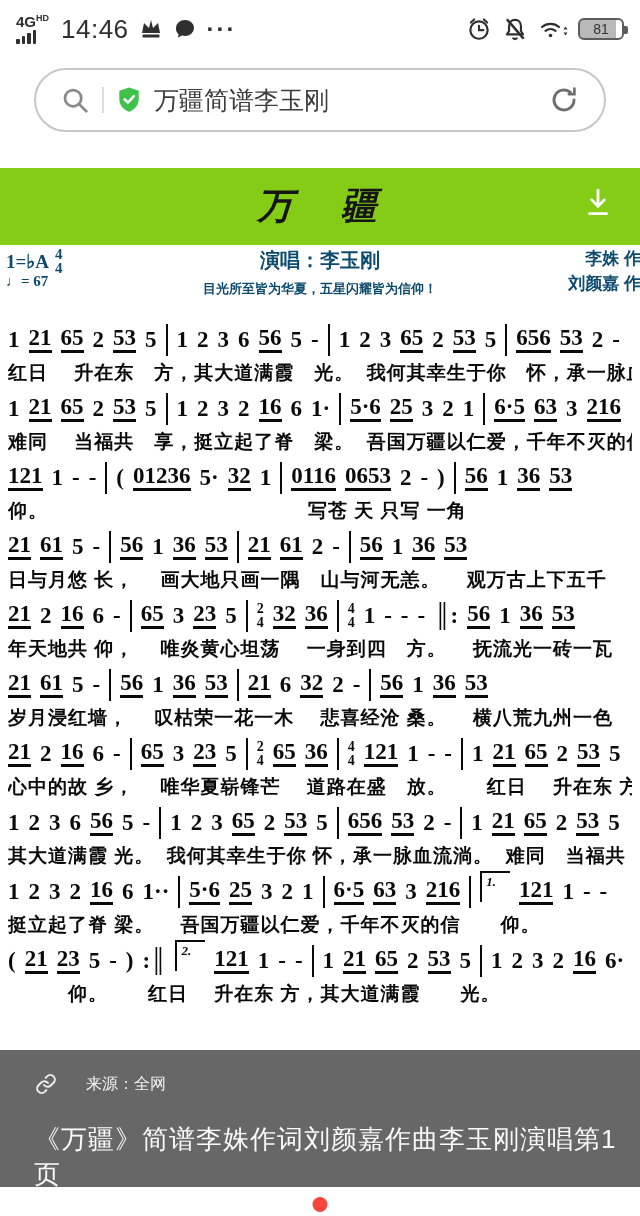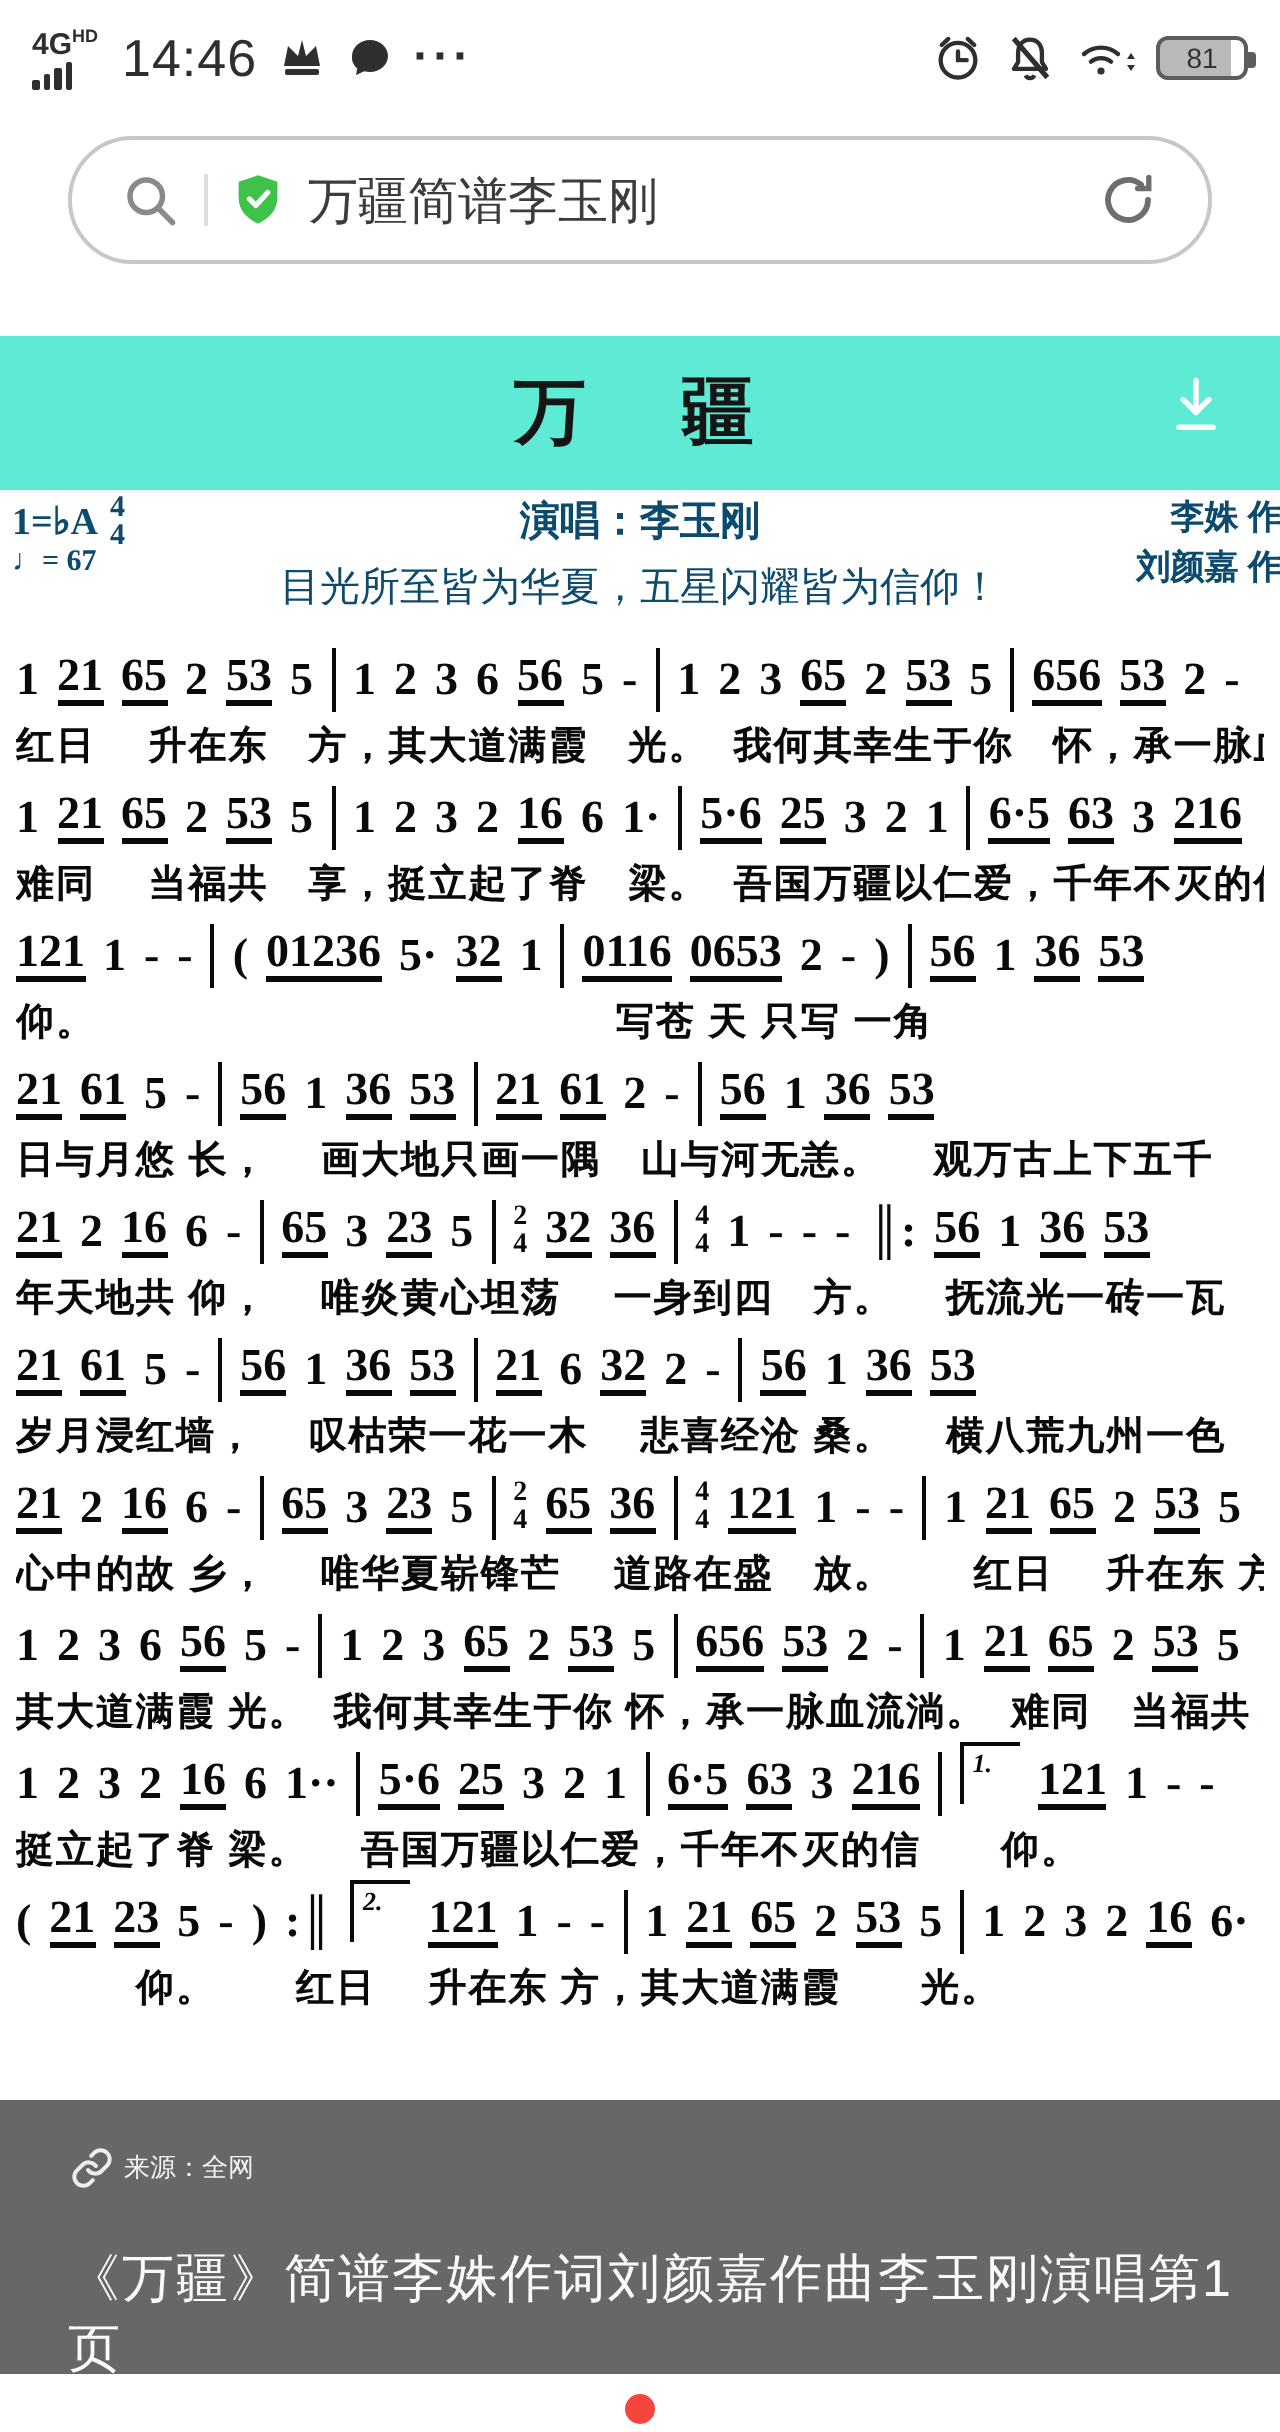--- a/index.html
+++ b/index.html
@@ -21,47 +21,47 @@
   .batt { position:relative; width:46px; height:22px; border:2px solid #5c5c5c; border-radius:6px;
           display:flex; align-items:center; justify-content:center; font-size:14px; color:#333;
           background:linear-gradient(to right,#b9b9b9 0 85%, #fff 85%); }
   .batt::after { content:""; position:absolute; right:-6px; top:6px; width:4px; height:8px; background:#5c5c5c; border-radius:0 2px 2px 0; }
   
   .searchwrap { padding:12px 34px 36px 34px; }
   .search { height:64px; border:2px solid #c7c7c7; border-radius:34px; display:flex; align-items:center; padding:0 24px; gap:12px; background:#fff; }
   .divider { width:2px; height:26px; background:#ddd; }
   .query { flex:1; font-size:25px; color:#3c3c3c; }
   
-  .titleband { height:77px; background:#5eead4; position:relative; display:flex; align-items:center; justify-content:center; }
+  .titleband { height:77px; background:#84cc16; position:relative; display:flex; align-items:center; justify-content:center;font-style:italic; }
   .songtitle { font-family:"Liberation Serif", serif; font-size:36px; font-weight:bold; color:#151515; letter-spacing:6px; }
   .dl { position:absolute; right:26px; top:18px; }
   
   .sheethead { position:relative; height:68px; color:#0c4a6e; }
   .keymeter { position:absolute; left:6px; top:2px; font-family:"Liberation Serif", serif; font-weight:bold; font-size:19px; display:flex; align-items:center; gap:6px; }
   .tempo { position:absolute; left:6px; top:28px; font-family:"Liberation Serif", serif; font-weight:bold; font-size:15px; }
   .ts-frac { display:inline-flex; flex-direction:column; text-align:center; font-size:15px; line-height:0.95; font-weight:bold; }
   .center-head { text-align:center; padding-top:2px; }
   .performer { font-size:20px; font-weight:bold; }
-  .tagline { font-size:20px; font-weight:normal; margin-top:6px; }
+  .tagline { font-size:13px; font-weight:bold; margin-top:6px; }
   .credits { position:absolute; right:-18px; top:2px; text-align:right; font-size:17px; font-weight:bold; line-height:1.45; white-space:nowrap; }
   
   .music { padding:6px 8px 0 8px; }
   .system { height:69px; overflow:hidden; }
   .notes { height:41px; display:flex; align-items:center; gap:9px; white-space:nowrap; overflow:hidden;
            font-family:"Liberation Serif", serif; font-weight:bold; font-size:23px; color:#0a0a0a; }
   .notes span { flex:0 0 auto; }
   .notes .bar { width:2px; height:32px; background:#0a0a0a; }
   .notes .beam { border-bottom:3px solid #0a0a0a; line-height:1.05; }
   .notes .ts { display:inline-flex; flex-direction:column; text-align:center; font-size:14px; line-height:0.95; }
   .notes .volta { font-size:13px; font-style:italic; border-top:2px solid #0a0a0a; border-left:2px solid #0a0a0a;
                   padding:1px 14px 12px 4px; align-self:flex-start; }
   .lyrics { font-size:19px; font-weight:bold; color:#0a0a0a; white-space:pre; overflow:hidden; letter-spacing:1px; }
   
   .footer { position:absolute; left:0; top:1050px; width:640px; height:137px; background:#676767; color:#f2f2f2; padding:22px 20px 0 34px; }
-  .src-row { display:flex; align-items:center; gap:4px; font-size:13px; }
+  .src-row { display:flex; align-items:center; gap:28px; font-size:16px; }
   .caption { margin-top:26px; font-size:26px; letter-spacing:1px; color:#fafafa; }
   .reddot { position:absolute; left:50%; transform:translateX(-50%); bottom:4px; width:15px; height:15px; border-radius:50%; background:#f4463c; }
   svg { display:block; }
 </style>
 </head>
 <body>
 
 <div class="statusbar">
   <div class="sb-left">
     <div class="net">

